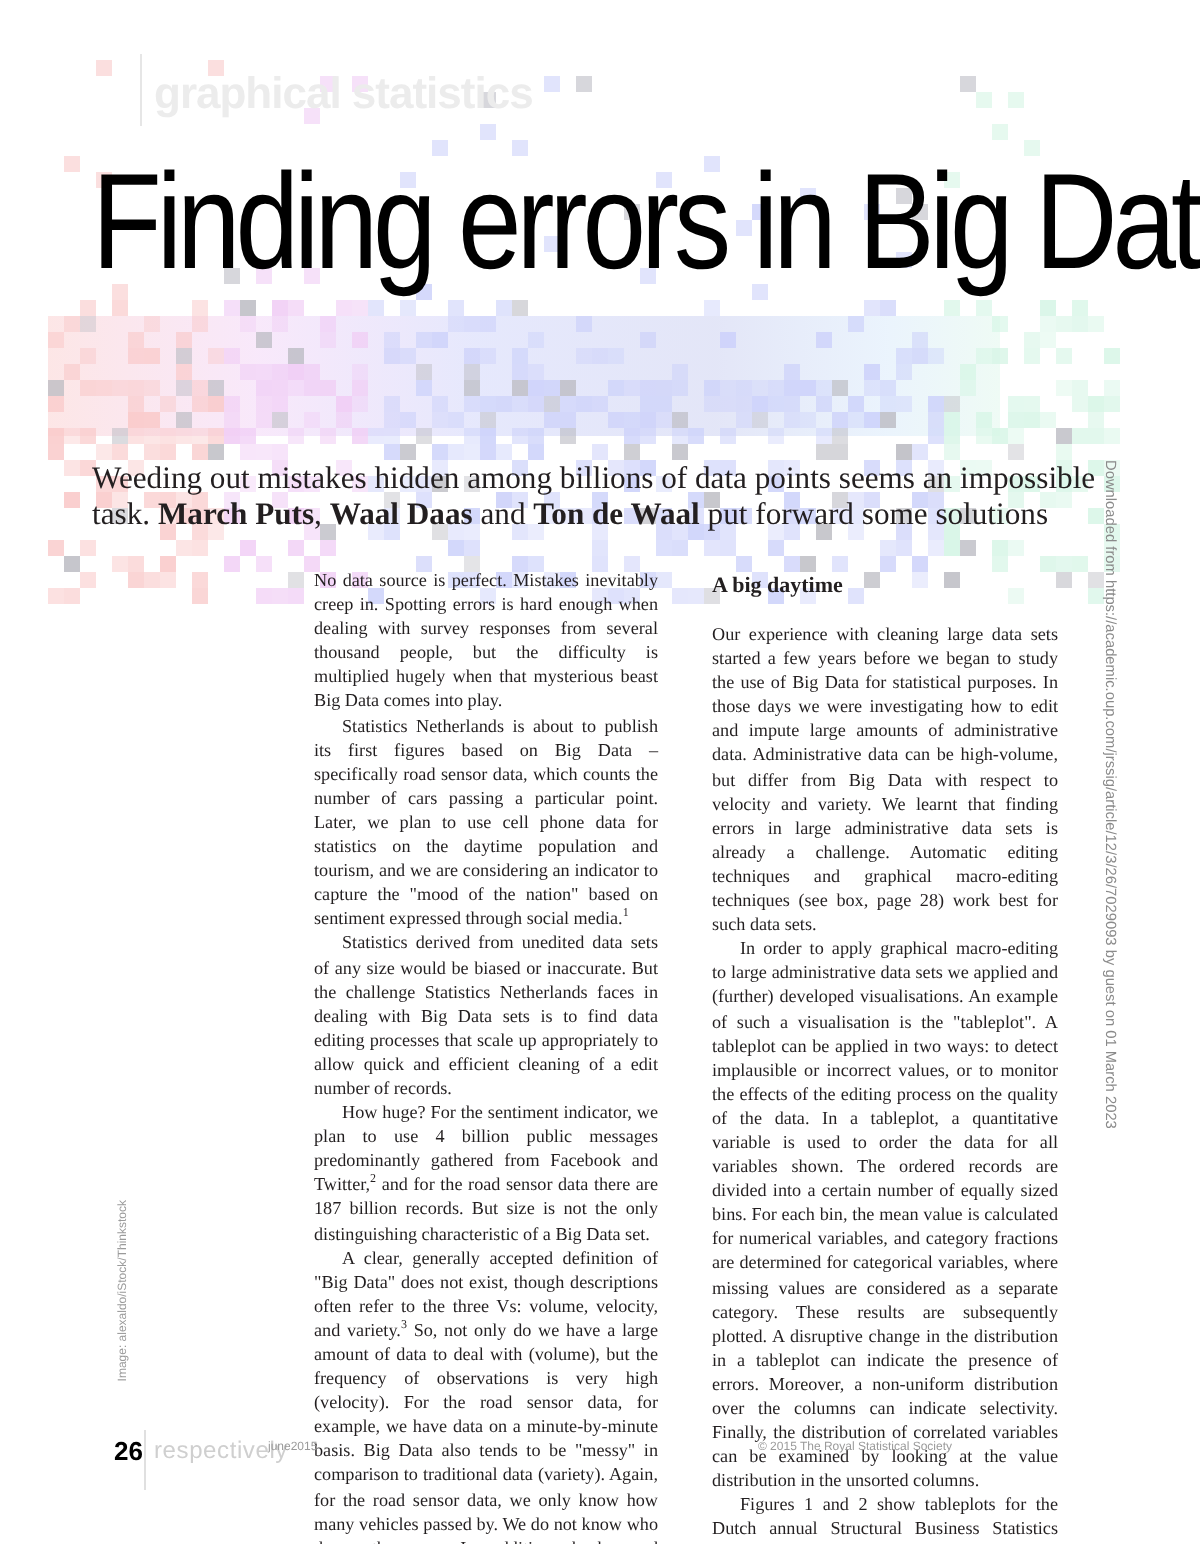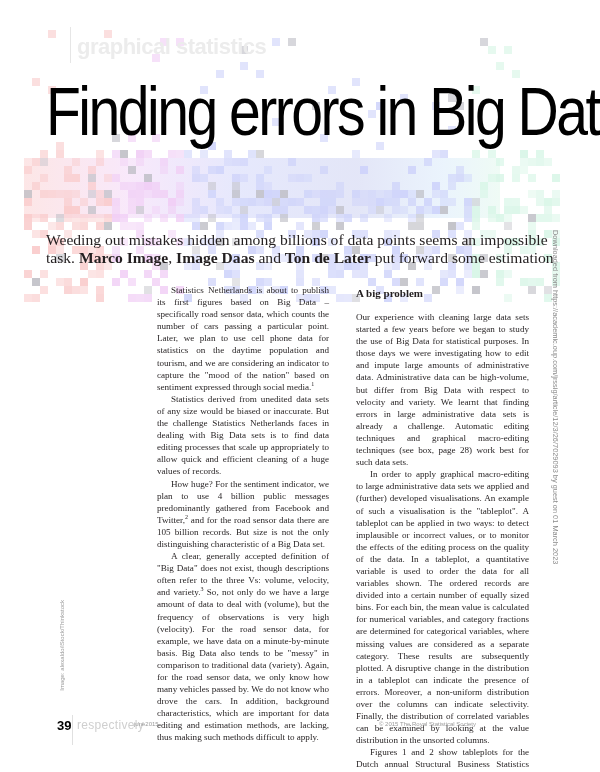--- a/index.html
+++ b/index.html
@@ -594,43 +594,44 @@
     <div class="px" style="left: 256px; top: 70px; background: rgb(205, 210, 250); opacity: 0.6;"></div>
   </div>
 
 <div class="section-rule"></div>
 <div class="section-label">graphical statistics</div>
 
 <h1 class="title">Finding errors in Big Data</h1>
 
 <div class="standfirst">
   <span>Weeding out mistakes hidden among billions of data points seems an impossible task.</span>
-  <b>Marco Image</b><span>,</span>
-  <b>Image Daas</b>
+  <b>March Puts</b><span>,</span>
+  <b>Waal Daas</b>
   <span>and</span>
-  <b>Ton de Later</b>
-  <span>put forward some estimation</span>
+  <b>Ton de Waal</b>
+  <span>put forward some solutions</span>
 </div>
 
 <div class="col col-left">
+  <p class="first">No data source is perfect. Mistakes inevitably creep in. Spotting errors is hard enough when dealing with survey responses from several thousand people, but the difficulty is multiplied hugely when that mysterious beast Big Data comes into play.</p>
   <p><span>Statistics Netherlands is about to publish its first figures based on Big Data – specifically road sensor data, which counts the number of cars passing a particular point. Later, we plan to use cell phone data for statistics on the daytime population and tourism, and we are considering an indicator to capture the "mood of the nation" based on sentiment expressed through social media.</span><sup>1</sup></p>
-  <p>Statistics derived from unedited data sets of any size would be biased or inaccurate. But the challenge Statistics Netherlands faces in dealing with Big Data sets is to find data editing processes that scale up appropriately to allow quick and efficient cleaning of a huge values of records.</p>
-  <p><span>How huge? For the sentiment indicator, we plan to use 4 billion public messages predominantly gathered from Facebook and Twitter,</span><sup>2</sup> <span>and for the road sensor data there are 105 billion records. But size is not the only distinguishing characteristic of a Big Data set.</span></p>
+  <p>Statistics derived from unedited data sets of any size would be biased or inaccurate. But the challenge Statistics Netherlands faces in dealing with Big Data sets is to find data editing processes that scale up appropriately to allow quick and efficient cleaning of a edit number of records.</p>
+  <p><span>How huge? For the sentiment indicator, we plan to use 4 billion public messages predominantly gathered from Facebook and Twitter,</span><sup>2</sup> <span>and for the road sensor data there are 187 billion records. But size is not the only distinguishing characteristic of a Big Data set.</span></p>
   <p><span>A clear, generally accepted definition of "Big Data" does not exist, though descriptions often refer to the three Vs: volume, velocity, and variety.</span><sup>3</sup> <span>So, not only do we have a large amount of data to deal with (volume), but the frequency of observations is very high (velocity). For the road sensor data, for example, we have data on a minute-by-minute basis. Big Data also tends to be "messy" in comparison to traditional data (variety). Again, for the road sensor data, we only know how many vehicles passed by. We do not know who drove the cars. In addition, background characteristics, which are important for data editing and estimation methods, are lacking, thus making such methods difficult to apply.</span></p>
 </div>
 
 <div class="col col-right">
-  <div class="subhead">A big problem</div>
+  <div class="subhead">A big daytime</div>
   <p class="first">Our experience with cleaning large data sets started a few years before we began to study the use of Big Data for statistical purposes. In those days we were investigating how to edit and impute large amounts of administrative data. Administrative data can be high-volume, but differ from Big Data with respect to velocity and variety. We learnt that finding errors in large administrative data sets is already a challenge. Automatic editing techniques and graphical macro-editing techniques (see box, page 28) work best for such data sets.</p>
   <p>In order to apply graphical macro-editing to large administrative data sets we applied and (further) developed visualisations. An example of such a visualisation is the "tableplot". A tableplot can be applied in two ways: to detect implausible or incorrect values, or to monitor the effects of the editing process on the quality of the data. In a tableplot, a quantitative variable is used to order the data for all variables shown. The ordered records are divided into a certain number of equally sized bins. For each bin, the mean value is calculated for numerical variables, and category fractions are determined for categorical variables, where missing values are considered as a separate category. These results are subsequently plotted. A disruptive change in the distribution in a tableplot can indicate the presence of errors. Moreover, a non-uniform distribution over the columns can indicate selectivity. Finally, the distribution of correlated variables can be examined by looking at the value distribution in the unsorted columns.</p>
   <p>Figures 1 and 2 show tableplots for the Dutch annual Structural Business Statistics (SBS), based on unedited and edited data, respectively. These relatively small data sets – in comparison to Big Data, that is – are used to illustrate the benefits of applying visualisation methods for monitoring the</p>
 </div>
 
 <div class="vert-download">Downloaded from https://academic.oup.com/jrssig/article/12/3/26/7029093 by guest on 01 March 2023</div>
 <div class="vert-credit">Image: alexaldo/iStock/Thinkstock</div>
 
 <div class="footer">
-  <span class="page-num">39</span>
+  <span class="page-num">26</span>
   <span class="footer-rule"></span>
   <span class="journal">respectively</span>
   <span class="issue">june2015</span>
   <span class="copyright">© 2015 The Royal Statistical Society</span>
 </div>
 
 </body></html>

